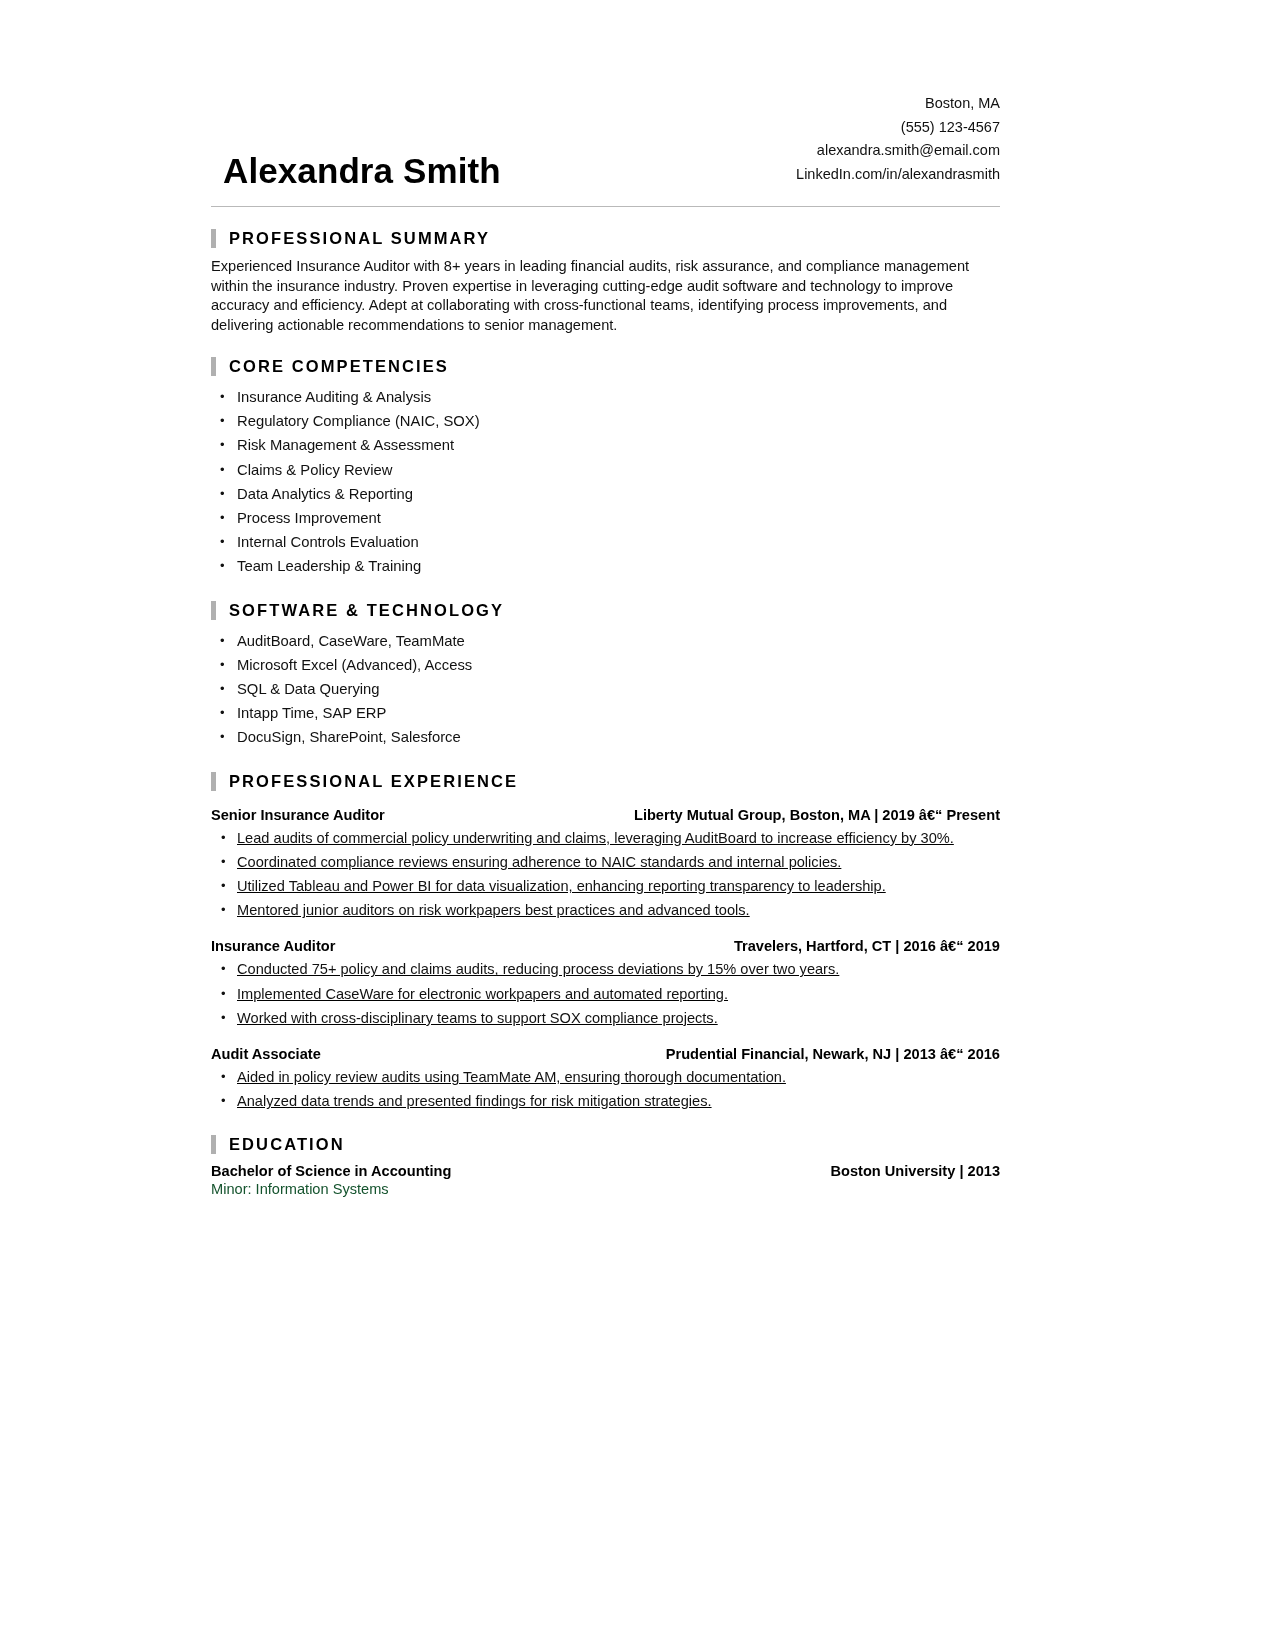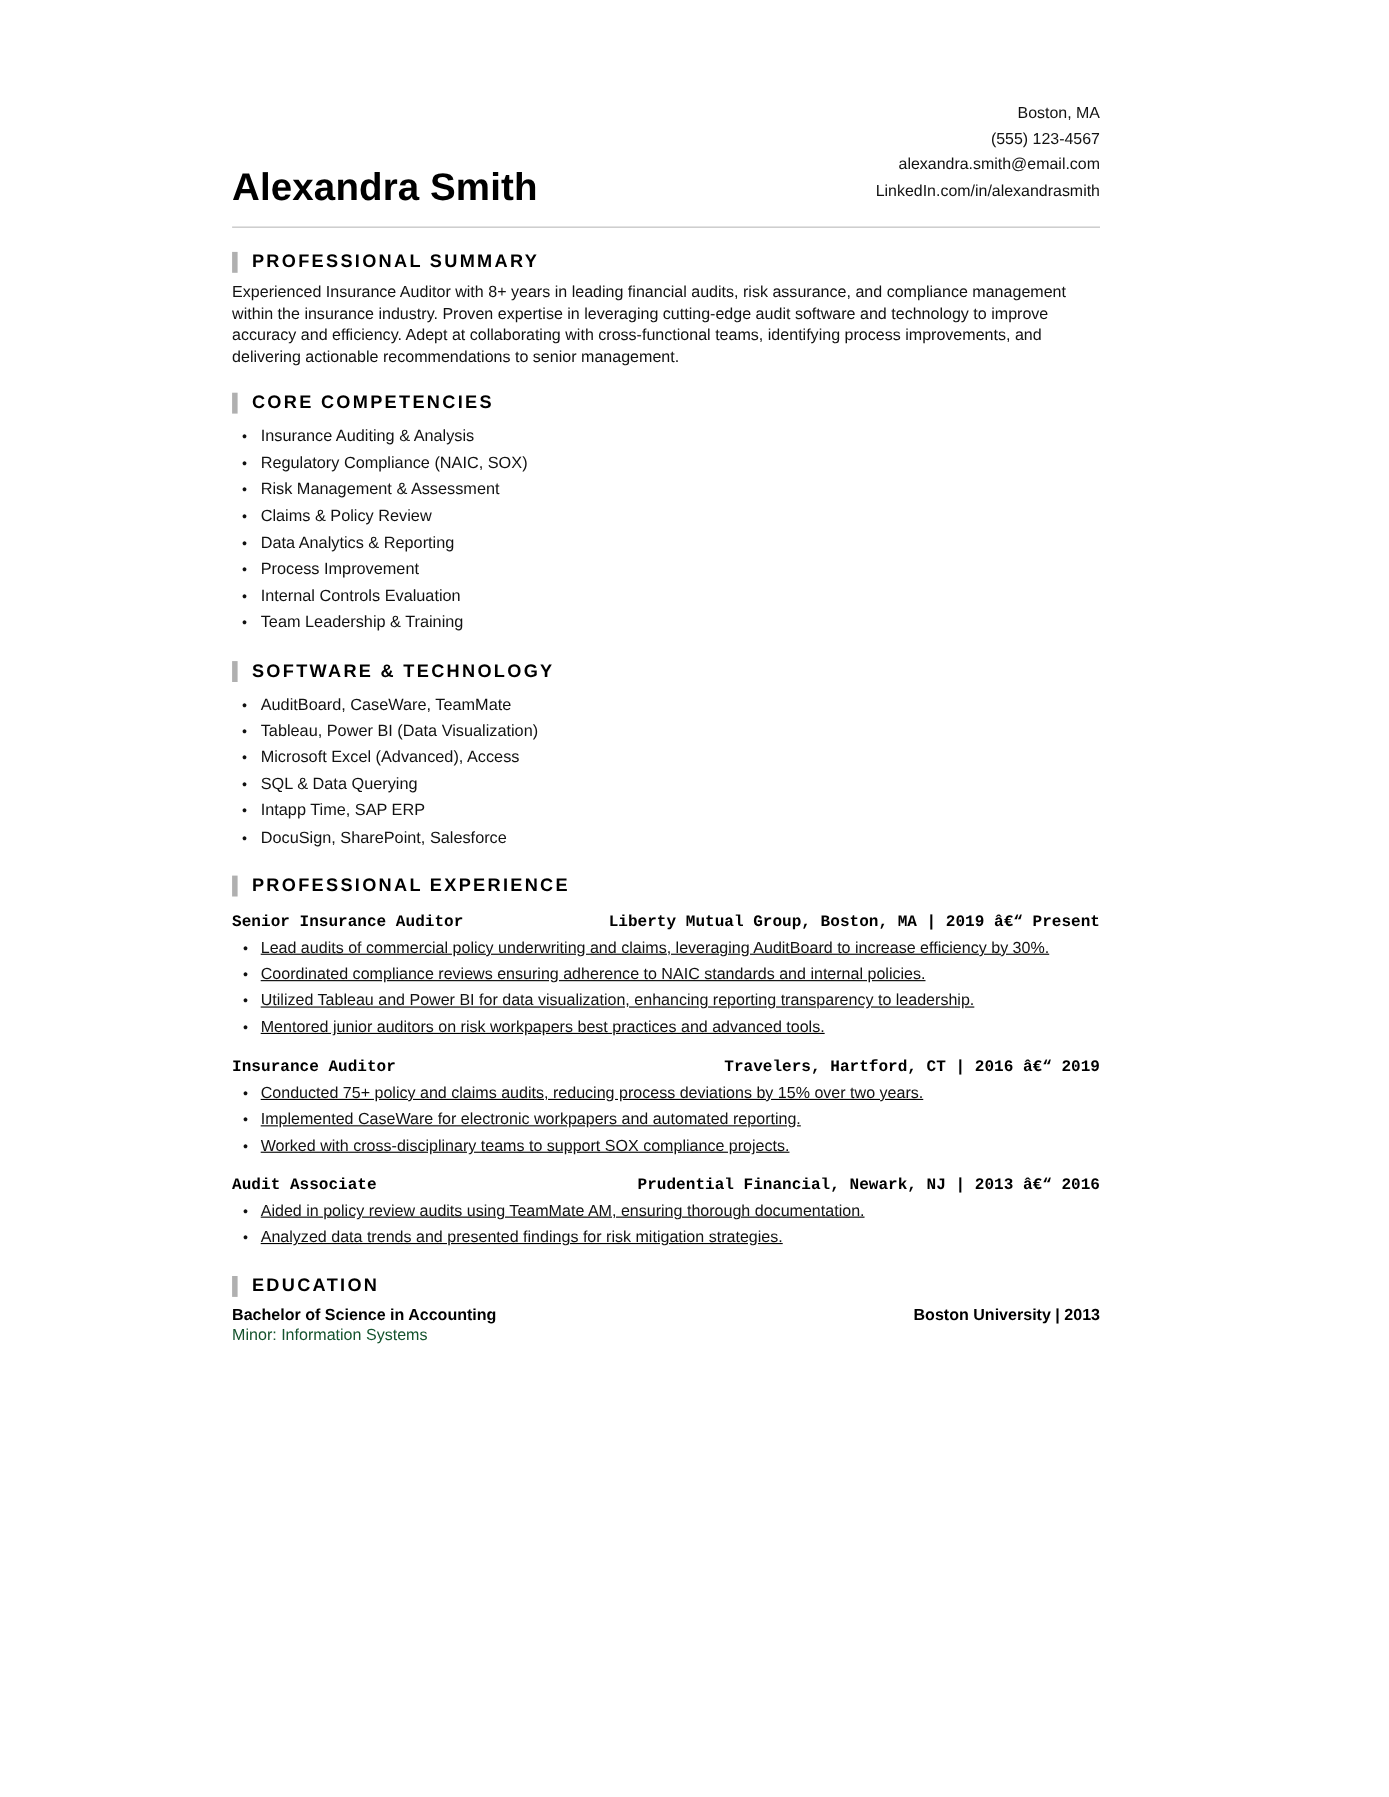--- a/index.html
+++ b/index.html
@@ -31,21 +31,21 @@
   }
 
   
   .header {
     position: relative;
     height: 108px;
     margin-top: 92px;
   }
   .name {
     position: absolute;
-    left: 0;
+    left: 12px;
     bottom: 10px;
     font-size: 35px;
     font-weight: bold;
     letter-spacing: 0.1px;
     line-height: 1.05;
     color: #000;
     white-space: nowrap;
   }
   .contact {
     position: absolute;
@@ -122,21 +122,20 @@
   .job { margin-top: 16px; }
   .job:first-of-type { margin-top: 6px; }
   .job-head {
     display: flex;
     justify-content: space-between;
     align-items: baseline;
     font-size: 14.6px;
     font-weight: bold;
     color: #000;
     margin-bottom: 3px;
-    font-family: Liberation Mono, monospace;
   }
   .job-head .title { white-space: nowrap; }
   .job-head .meta { white-space: nowrap; text-align: right; }
   ul.job-bullets {
     list-style: none;
     margin: 0;
     padding: 0;
     text-decoration: underline;
   }
   ul.job-bullets > li {
@@ -216,21 +215,20 @@
       </ul>
     </div>
 
     <div class="section">
       <div class="section-title">
         <span class="bar"></span>
         <span class="label">SOFTWARE &amp; TECHNOLOGY</span>
       </div>
       <ul class="bullets">
         <li>AuditBoard, CaseWare, TeamMate</li>
-        <li>Tableau, Power BI (Data Visualization)</li>
         <li>Microsoft Excel (Advanced), Access</li>
         <li>SQL &amp; Data Querying</li>
         <li>Intapp Time, SAP ERP</li>
         <li>DocuSign, SharePoint, Salesforce</li>
       </ul>
     </div>
 
     <div class="section">
       <div class="section-title">
         <span class="bar"></span>

